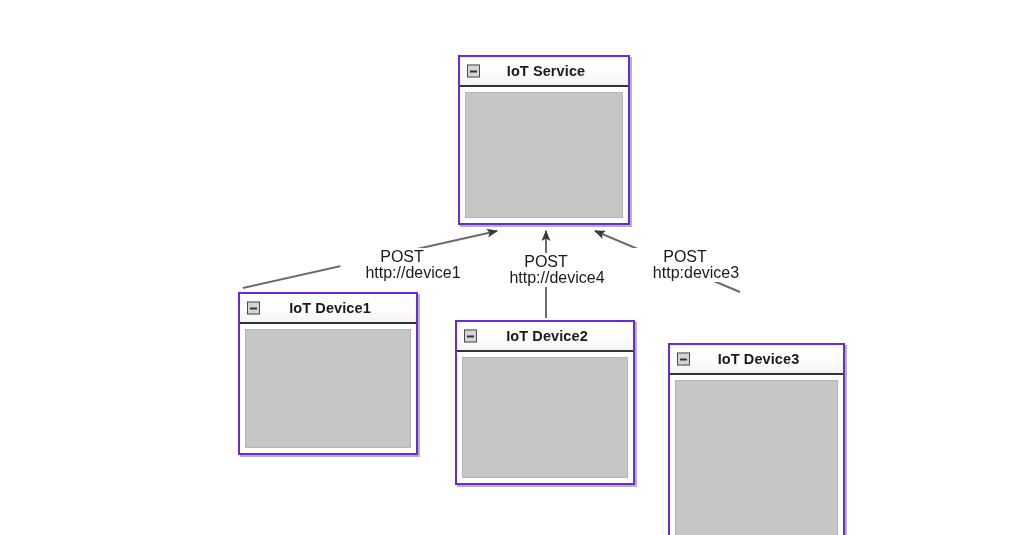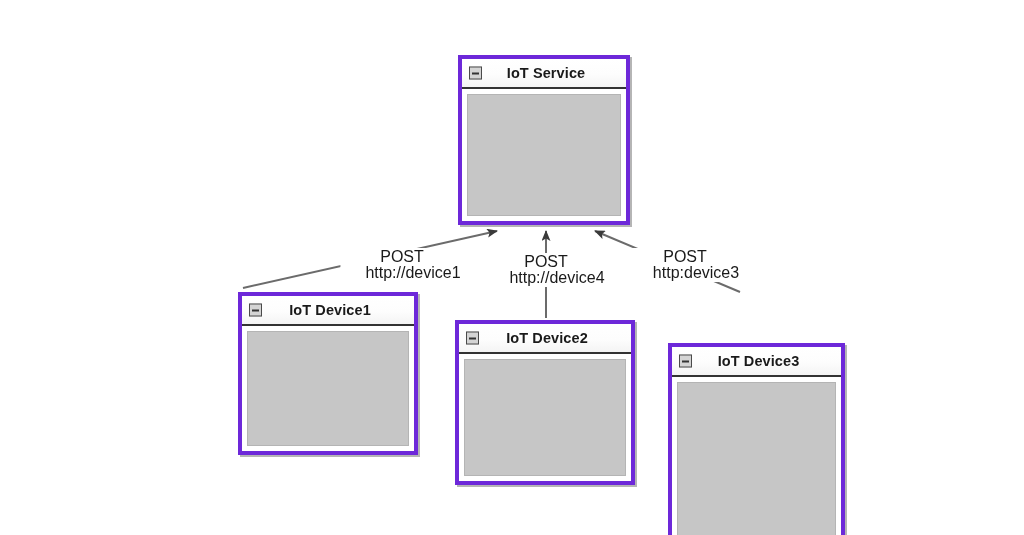--- a/index.html
+++ b/index.html
@@ -28,21 +28,21 @@
     width: 1024px;
     height: 535px;
     pointer-events: none;
   }
 
   
   .uml-box {
     position: absolute;
     box-sizing: border-box;
     background: #ffffff;
-    border: 4px solid #6d28d9;
+    border: 2px solid #6d28d9;
     box-shadow: 2px 2px 0 0 rgba(120,120,120,0.55);
     display: flex;
     flex-direction: column;
   }
   .uml-titlebar {
     position: relative;
     box-sizing: border-box;
     height: 30px;
     flex: 0 0 30px;
     background: linear-gradient(to bottom, #ffffff 0%, #fdfdfd 55%, #f4f4f4 100%);

